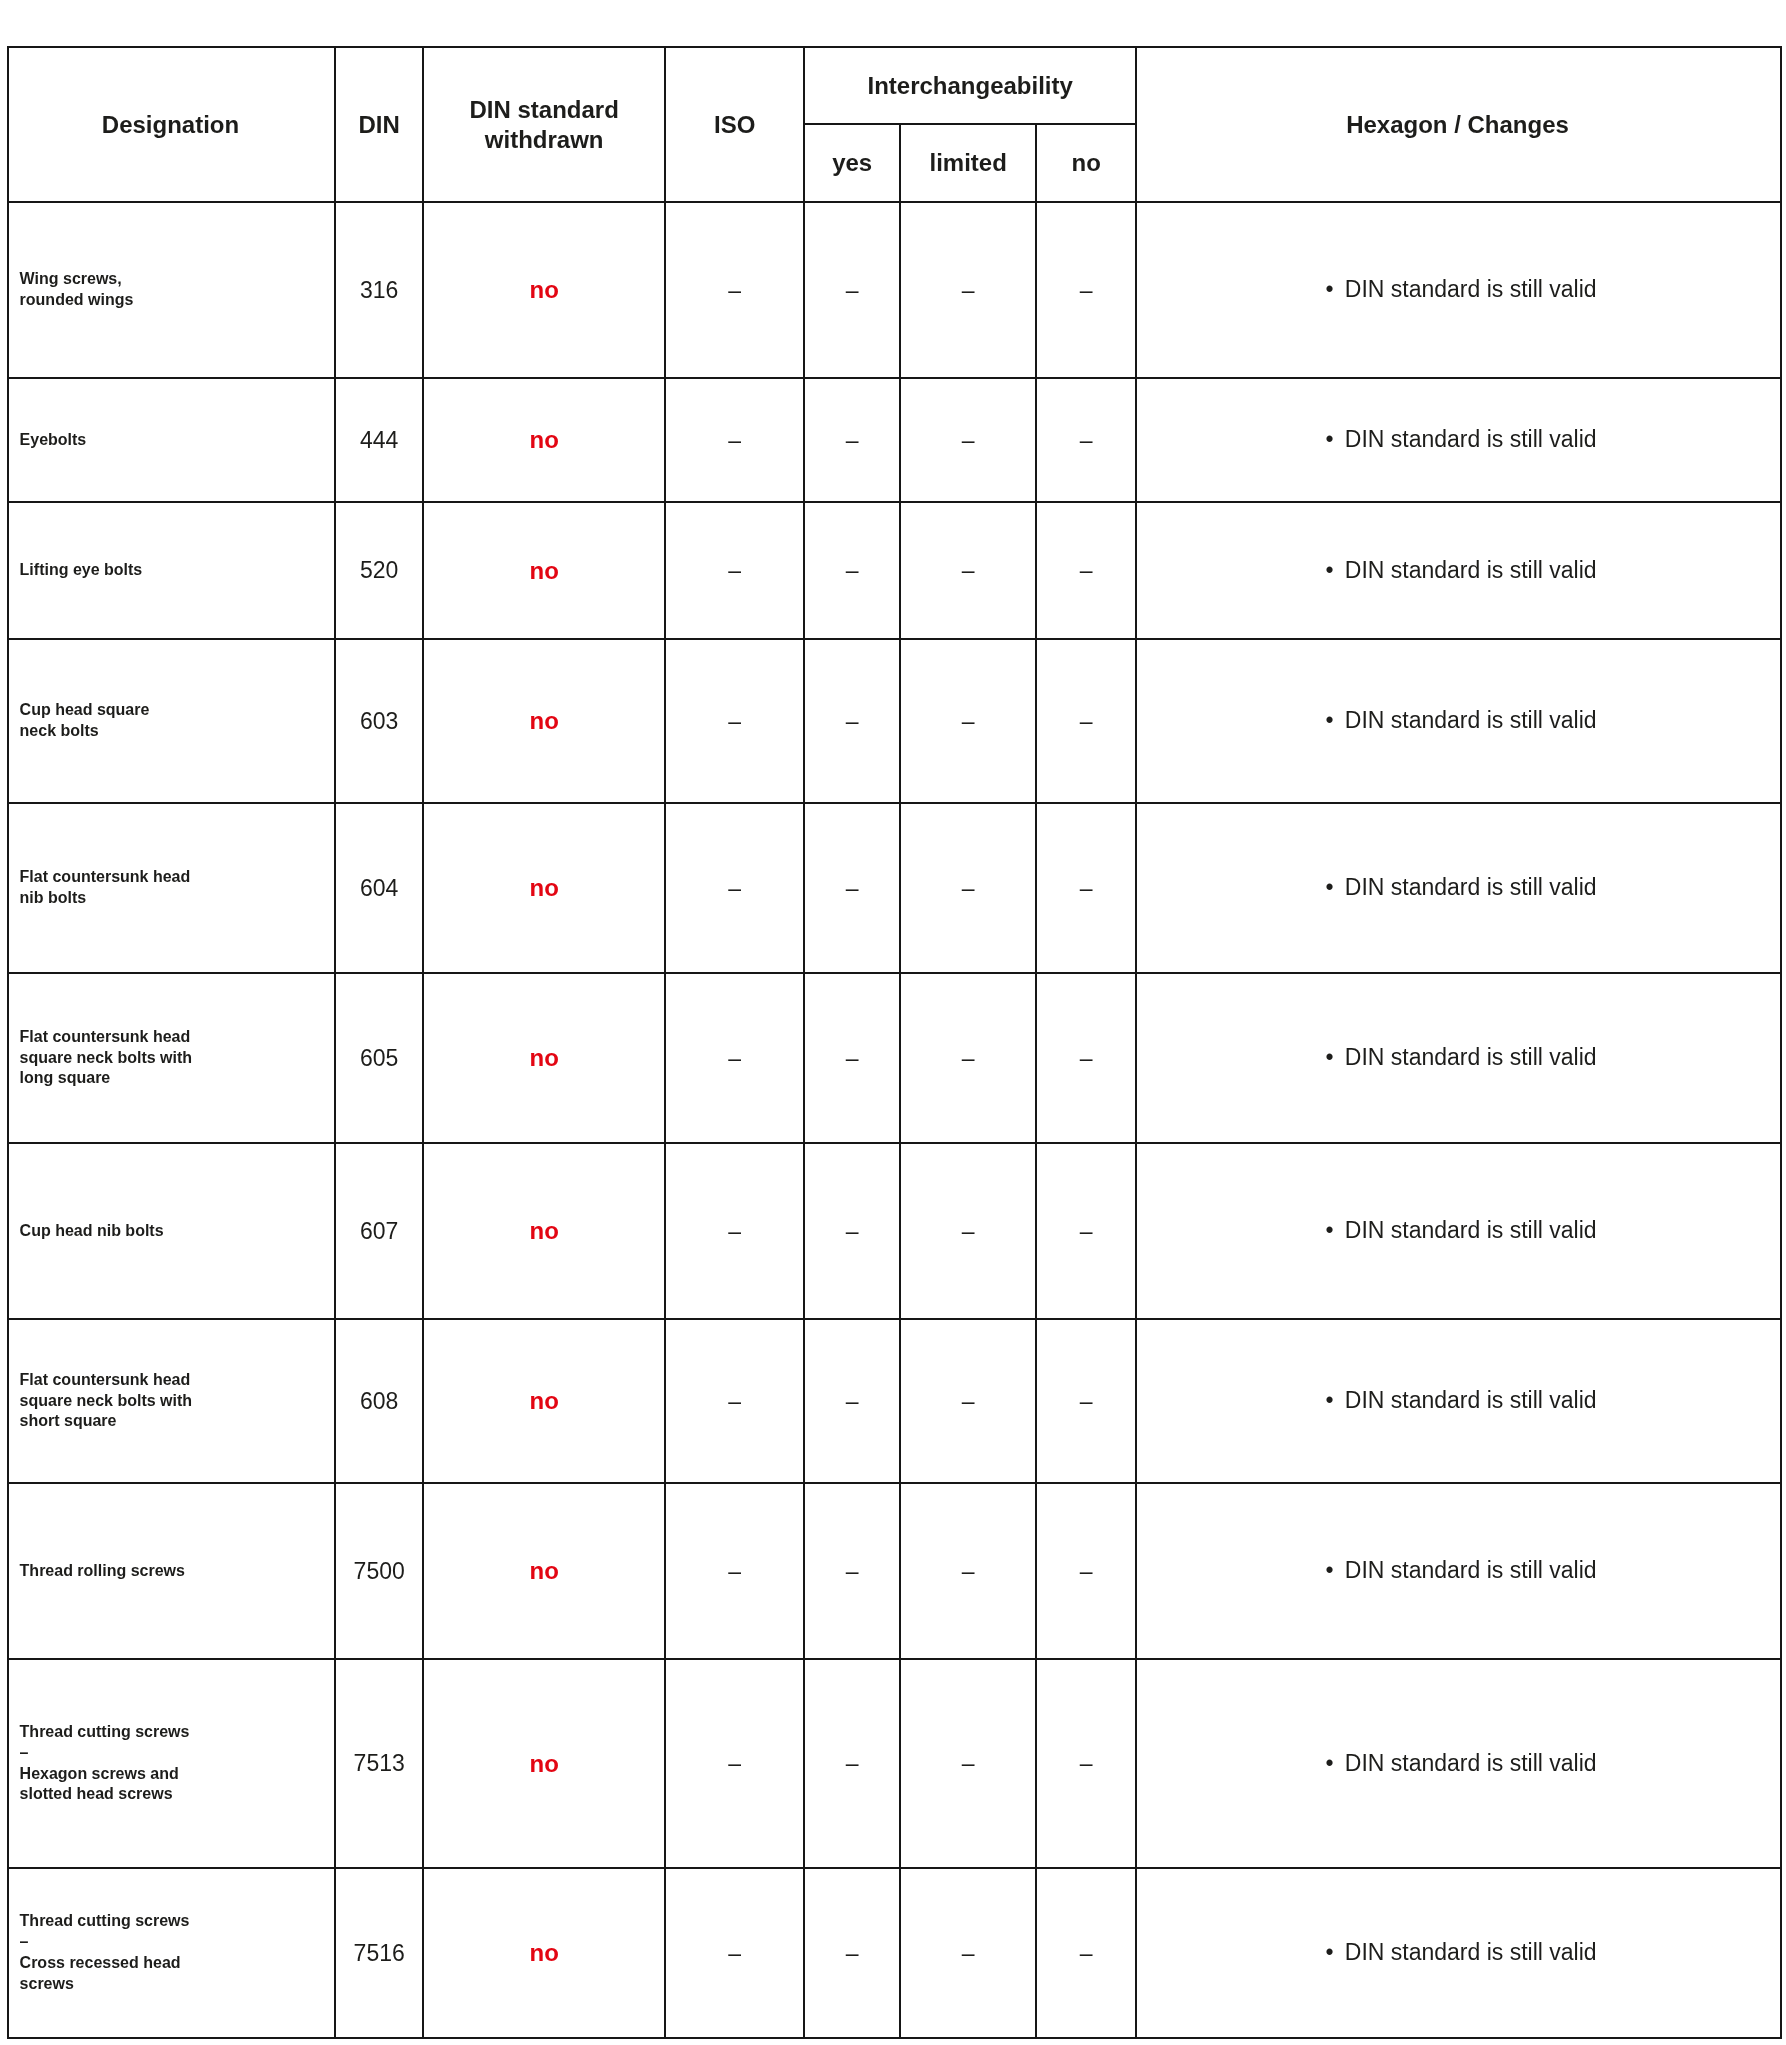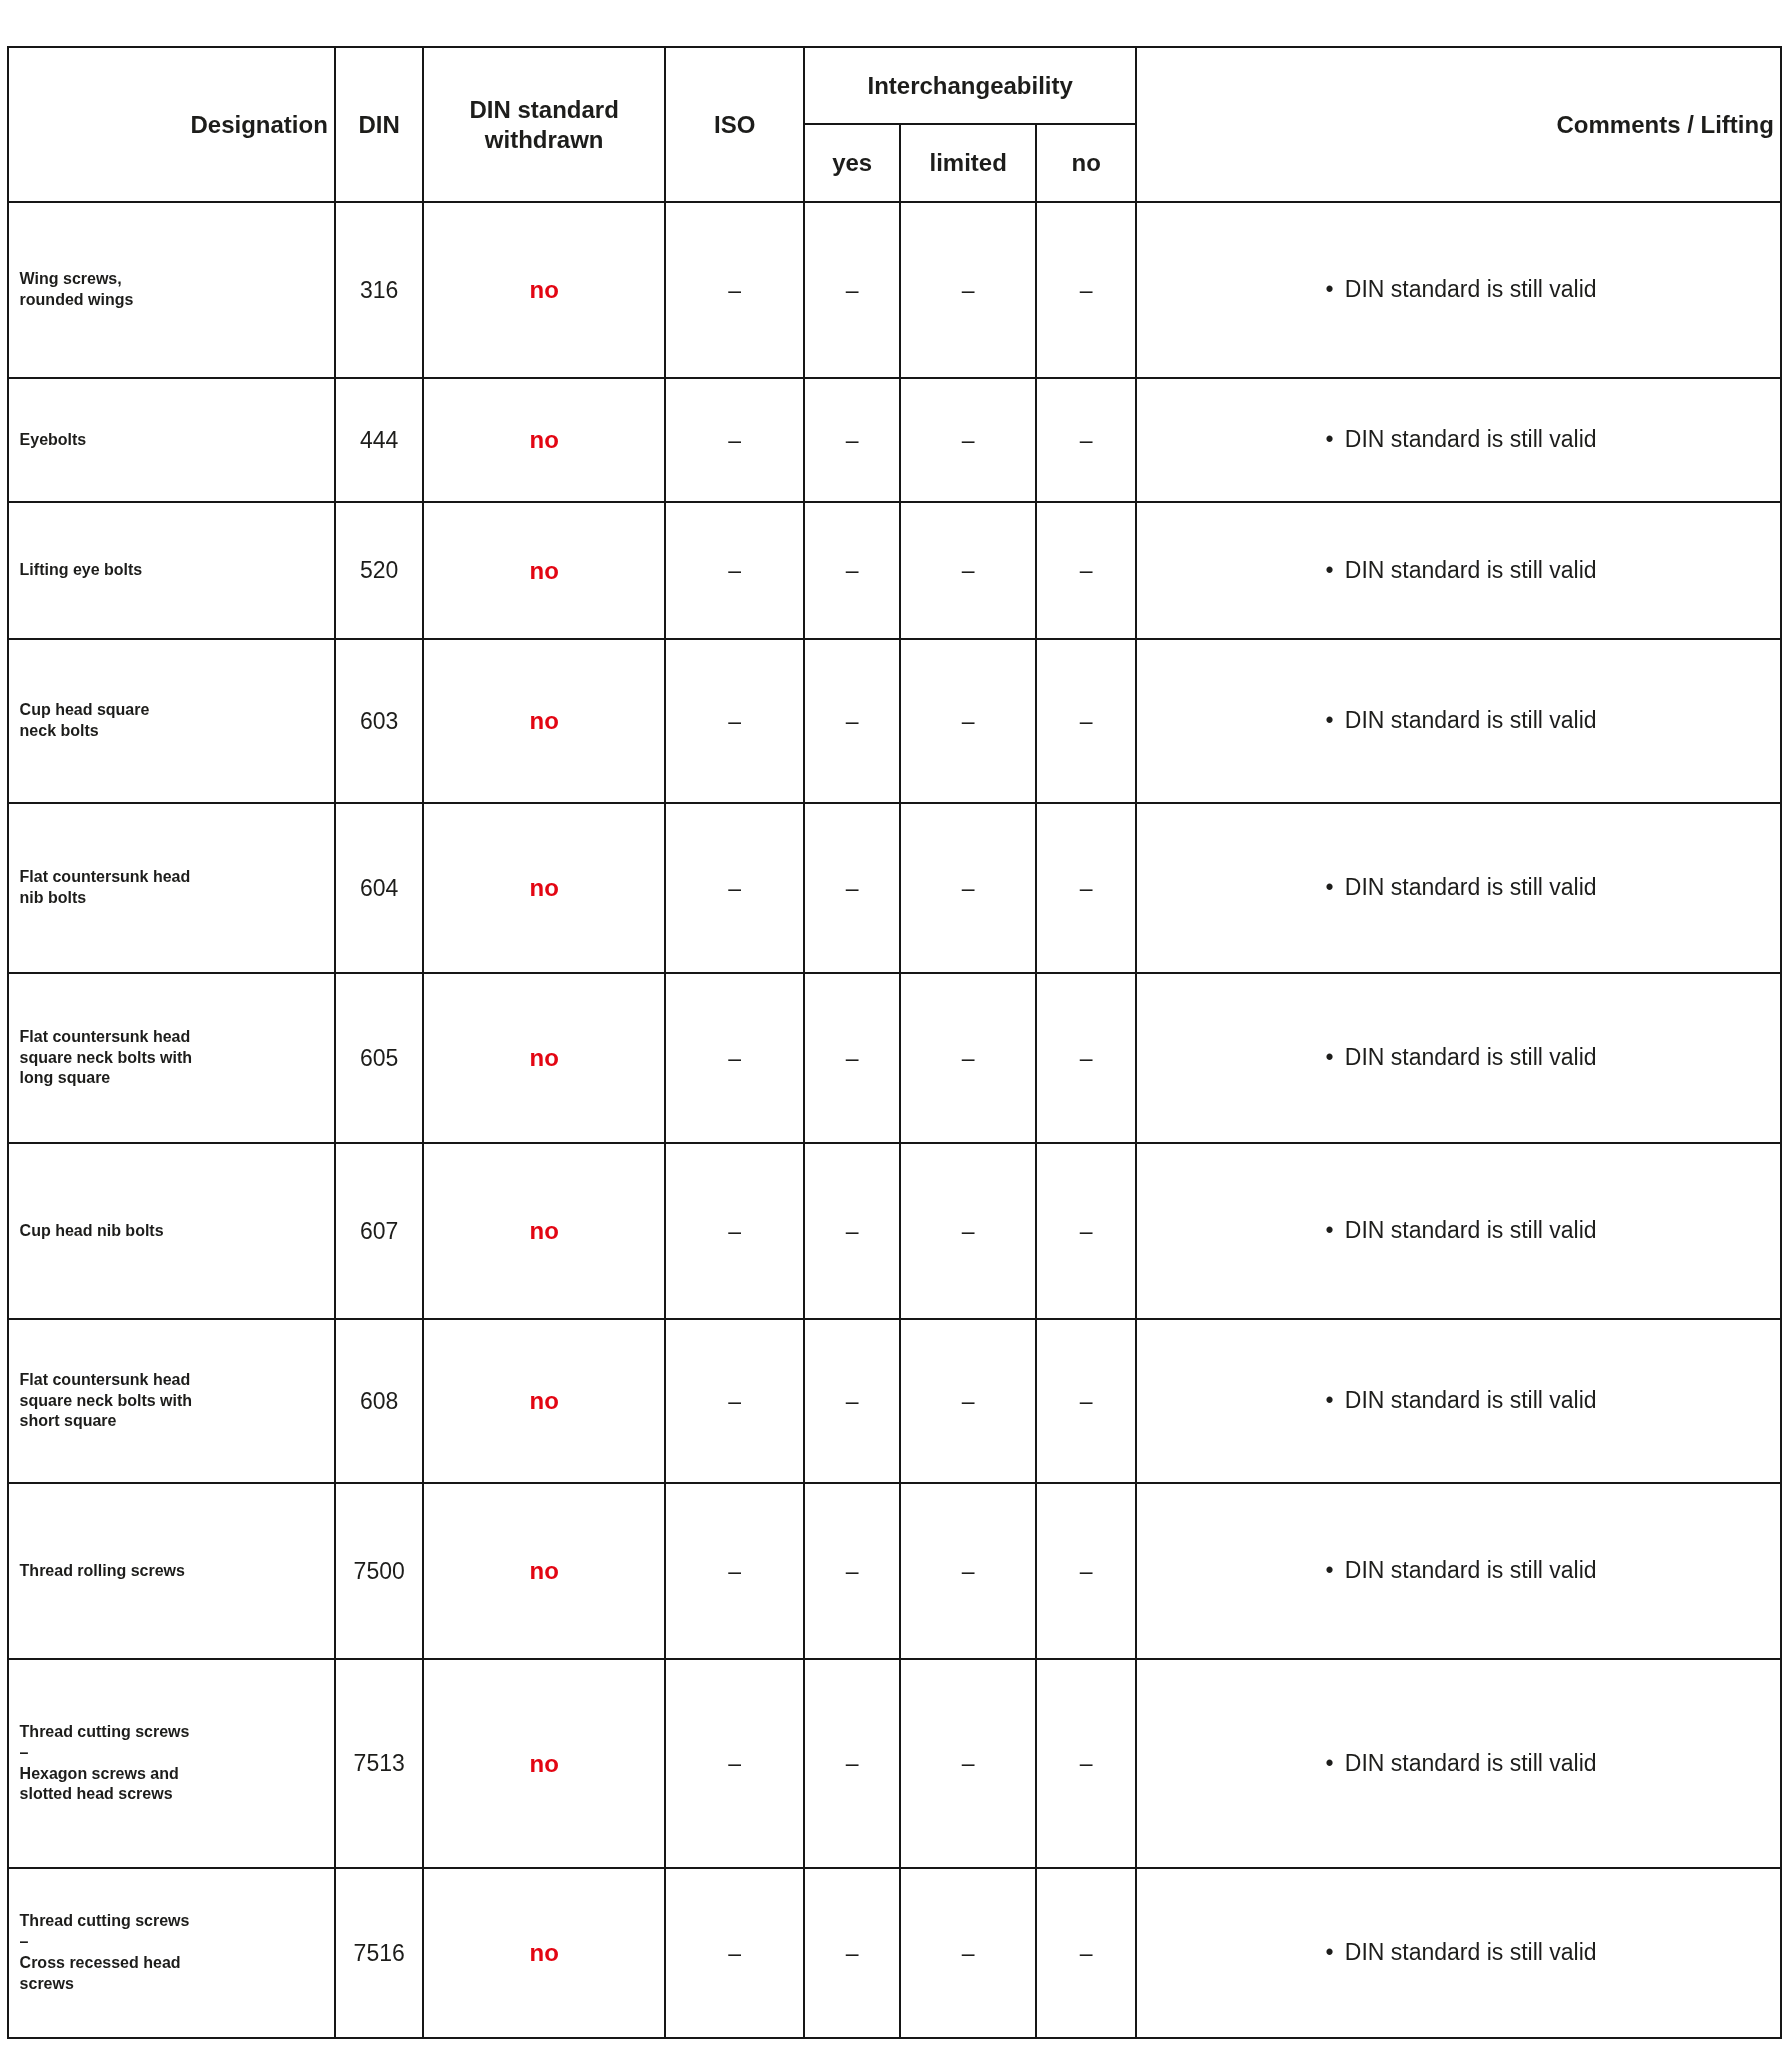--- a/index.html
+++ b/index.html
@@ -42,21 +42,21 @@
   thead tr.h-bottom { height: 78px; }
   th {
     font-size: 24px;
     font-weight: bold;
     text-align: center;
     line-height: 1.25;
     white-space: pre-line;
     padding: 4.8px 6.4px;
   }
   th.h-left {
-    text-align: right;
+    text-align: center;
     padding-left: 4px;
   }
 
   
   tbody tr:nth-child(1)  { height: 176px; }
   tbody tr:nth-child(2)  { height: 124px; padding-left: 19px; }
   tbody tr:nth-child(3)  { height: 137px; }
   tbody tr:nth-child(4)  { height: 164px; margin-left: 34px; }
   tbody tr:nth-child(5)  { height: 170px; }
   tbody tr:nth-child(6)  { height: 170px; }
@@ -119,21 +119,21 @@
       <col class="w-comments">
     </colgroup>
     <thead>
       <tr class="h-top">
         <th rowspan="2" class="h-left">Designation</th>
         <th rowspan="2">DIN</th>
         <th rowspan="2">DIN standard
 withdrawn</th>
         <th rowspan="2">ISO</th>
         <th colspan="3">Interchangeability</th>
-        <th rowspan="2" class="h-left">Comments / Lifting</th>
+        <th rowspan="2" class="h-left">Hexagon / Changes</th>
       </tr>
       <tr class="h-bottom">
         <th>yes</th>
         <th>limited</th>
         <th>no</th>
       </tr>
     </thead>
     <tbody>
         <tr>
     <td class="c-designation">Wing screws,

